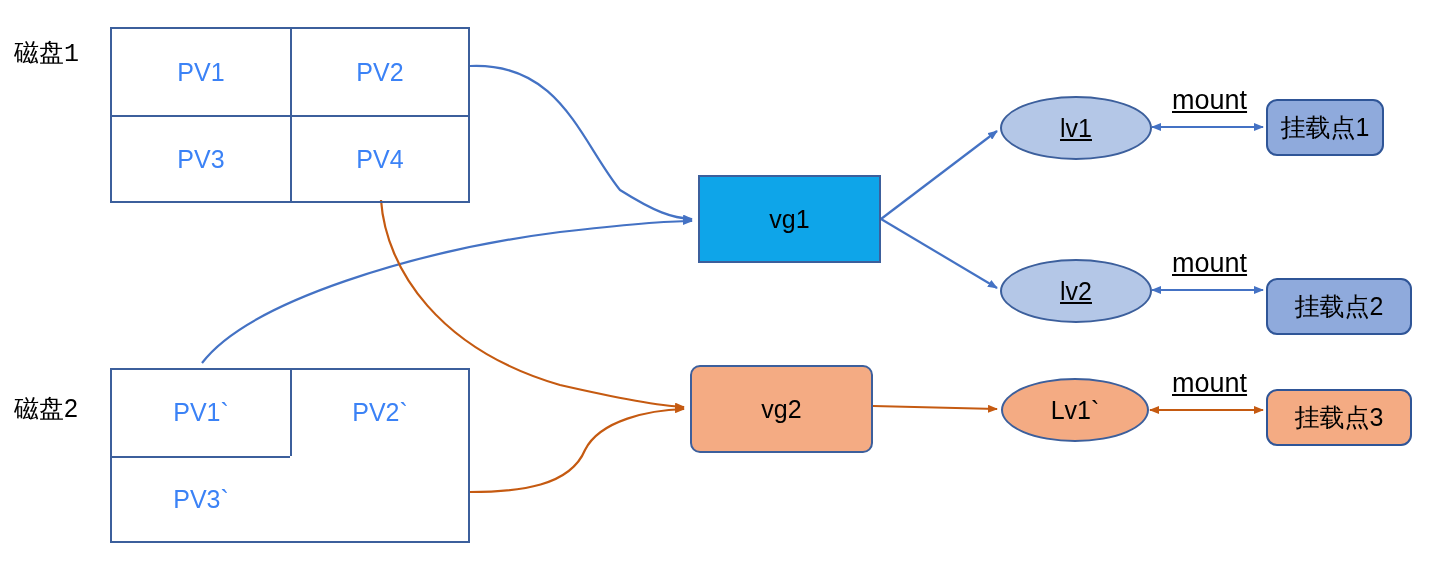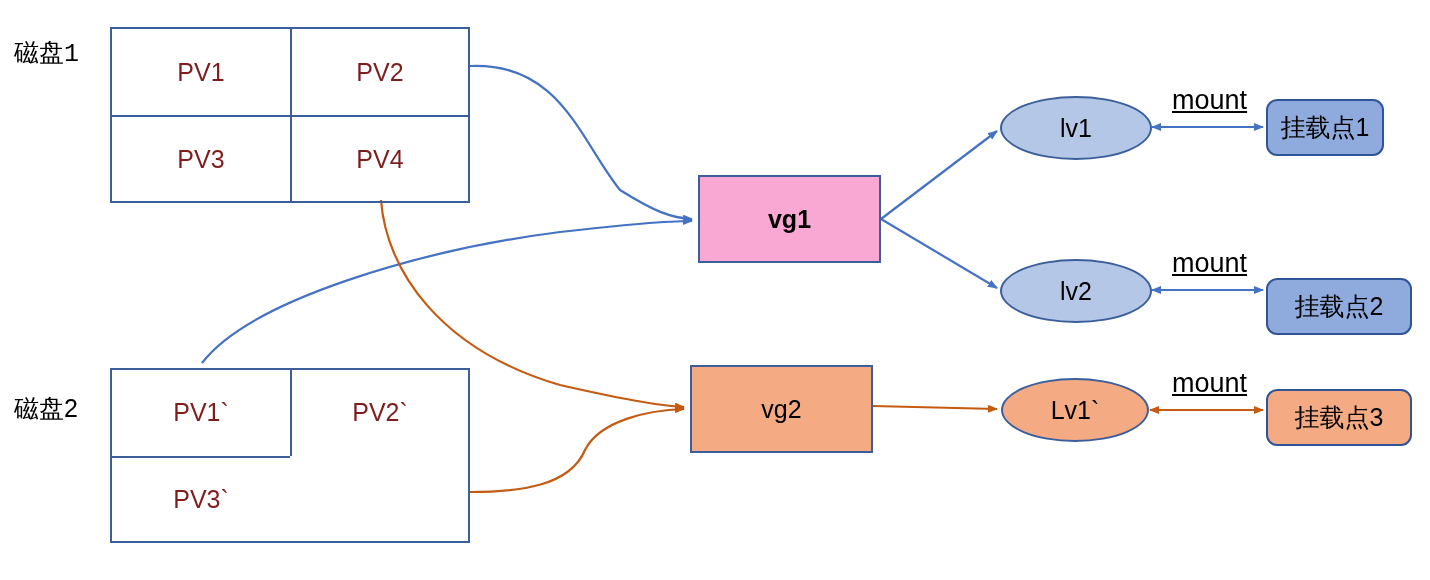--- a/index.html
+++ b/index.html
@@ -37,52 +37,52 @@
     grid-template-columns: 1fr 1fr;
     grid-template-rows: 1fr 1fr;
     background: transparent;
   }
   .pv-cell {
     box-sizing: border-box;
     display: flex;
     align-items: center;
     justify-content: center;
     font-size: 25px;
-    color: #7f1d1d;
+    color: #3b82f6;
     background: transparent;
     text-align: center;
   }
   .pv-cell.col-right { border-left: 2.5px solid #3c5f9c; }
   .pv-cell.row-bottom { border-top: 2.5px solid #3c5f9c; }
 
   .vg-box {
     position: absolute;
     box-sizing: border-box;
     border: 2.5px solid #3c5f9c;
     display: flex;
     align-items: center;
     justify-content: center;
     font-size: 25px;
     color: #000000;
   }
-  .vg-blue { background: #f9a8d4; font-weight: bold; }
+  .vg-blue { background: #0ea5e9; }
   .vg-orange { background: #f4ab83; }
 
   .lv-ellipse {
     position: absolute;
     box-sizing: border-box;
     border: 2.5px solid #3c5f9c;
     border-radius: 50%;
     display: flex;
     align-items: center;
     justify-content: center;
     font-size: 25px;
     color: #000000;
   }
-  .lv-blue { background: #b4c7e7; }
+  .lv-blue { background: #b4c7e7; text-decoration: underline; }
   .lv-orange { background: #f4ab83; }
 
   .mount-box {
     position: absolute;
     box-sizing: border-box;
     border: 2.5px solid #2f5597;
     border-radius: 11px;
     display: flex;
     align-items: center;
     justify-content: center;
@@ -156,21 +156,21 @@
   <div class="pv-table" style="left:110px; top:368px; width:360px; height:175px;">
     <div class="pv-cell">PV1`</div>
     <div class="pv-cell col-right">PV2`</div>
     <div class="pv-cell row-bottom">PV3`</div>
   </div>
 
   <div class="vg-box vg-blue" style="left:698px; top:175px; width:183px; height:88px;">
     <span>vg1</span>
   </div>
 
-  <div class="vg-box vg-orange" style="left:690px; top:365px; width:183px; height:88px;">
+  <div class="vg-box vg-orange" style="left:690px; top:365px; width:183px; height:88px;border-radius:10px;">
     <span>vg2</span>
   </div>
 
   <div class="lv-ellipse lv-blue" style="left:1000px; top:96px; width:152px; height:64px;">
     <span>lv1</span>
   </div>
 
   <div class="lv-ellipse lv-blue" style="left:1000px; top:259px; width:152px; height:64px;">
     <span>lv2</span>
   </div>

